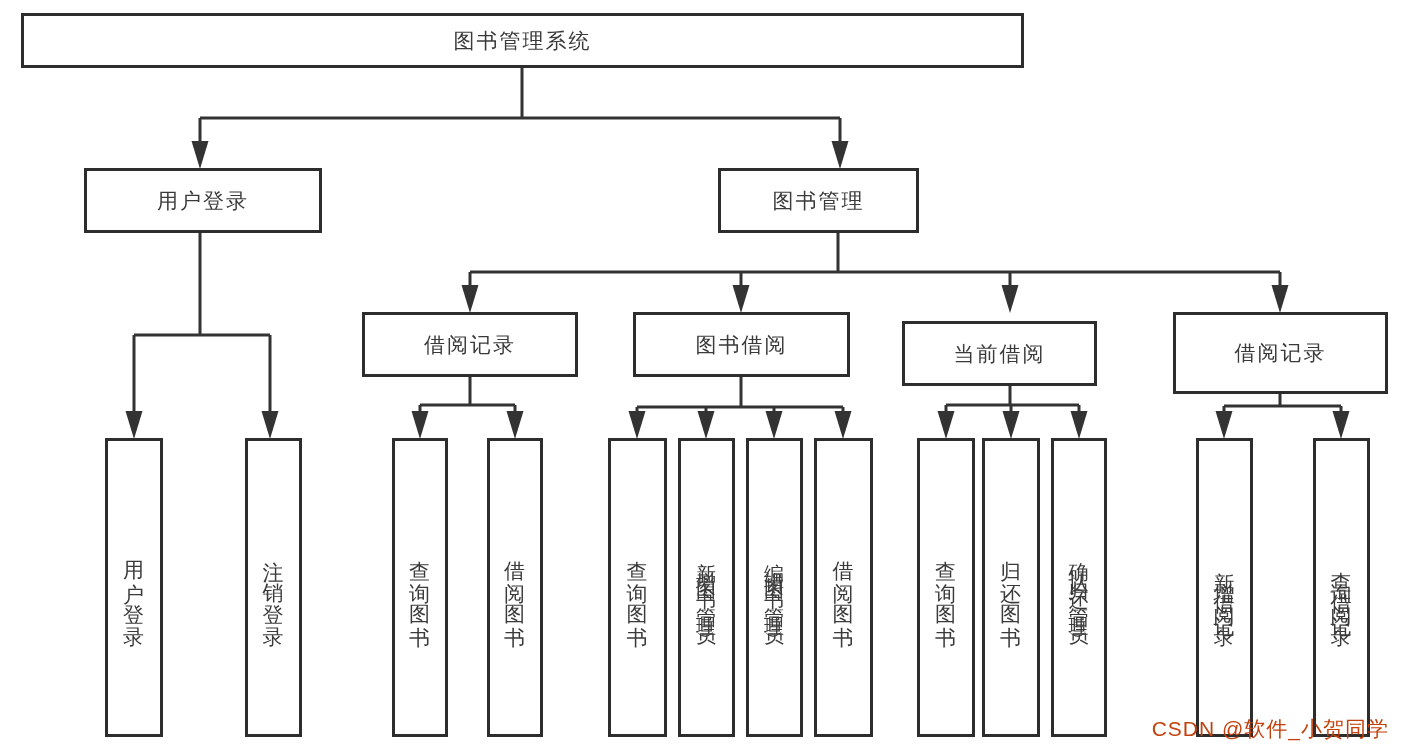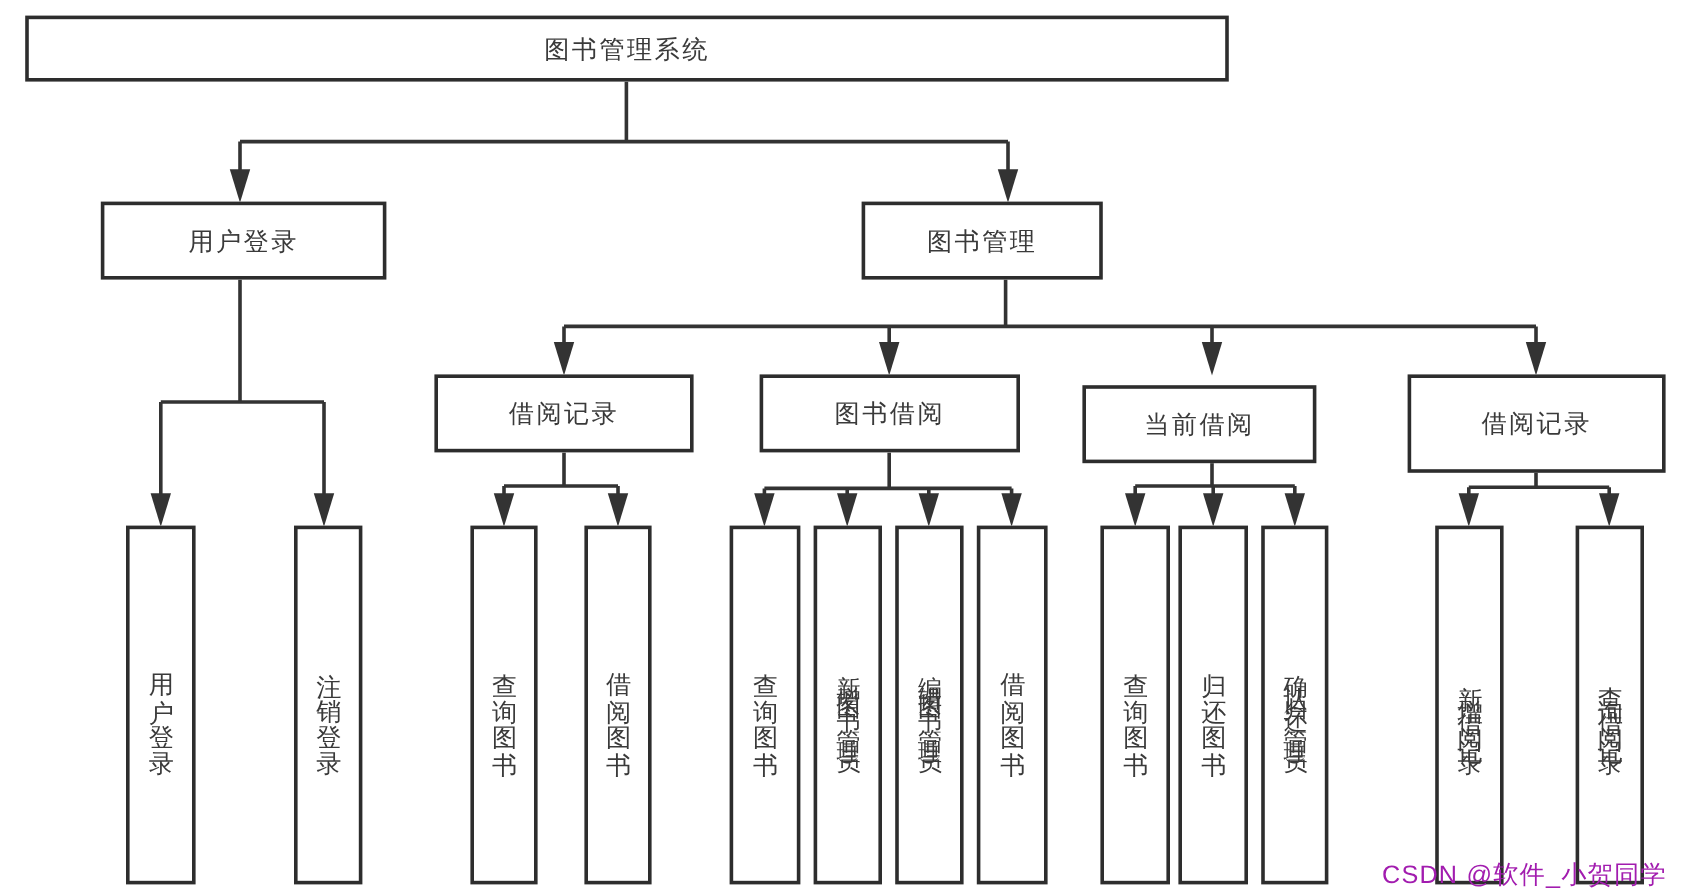--- a/index.html
+++ b/index.html
@@ -32,21 +32,21 @@
     white-space: nowrap;
   }
   .ls-lg span { letter-spacing: 22px; }
   .ls-md span { letter-spacing: 11px; }
   .ls-sm span { letter-spacing: 9px;  font-size: 20px; }
   .watermark {
     position: absolute;
     right: 16px;
     bottom: 4px;
     font-size: 21px;
-    color: #a21caf;
+    color: #c2410c;
     letter-spacing: 1px;
   }
 </style>
 </head>
 <body>
 
 <div class="stage">
 
   <svg class="wires" width="1405" height="747" viewBox="0 0 1405 747">
     <path fill="none" stroke="#333333" stroke-width="3" d="

